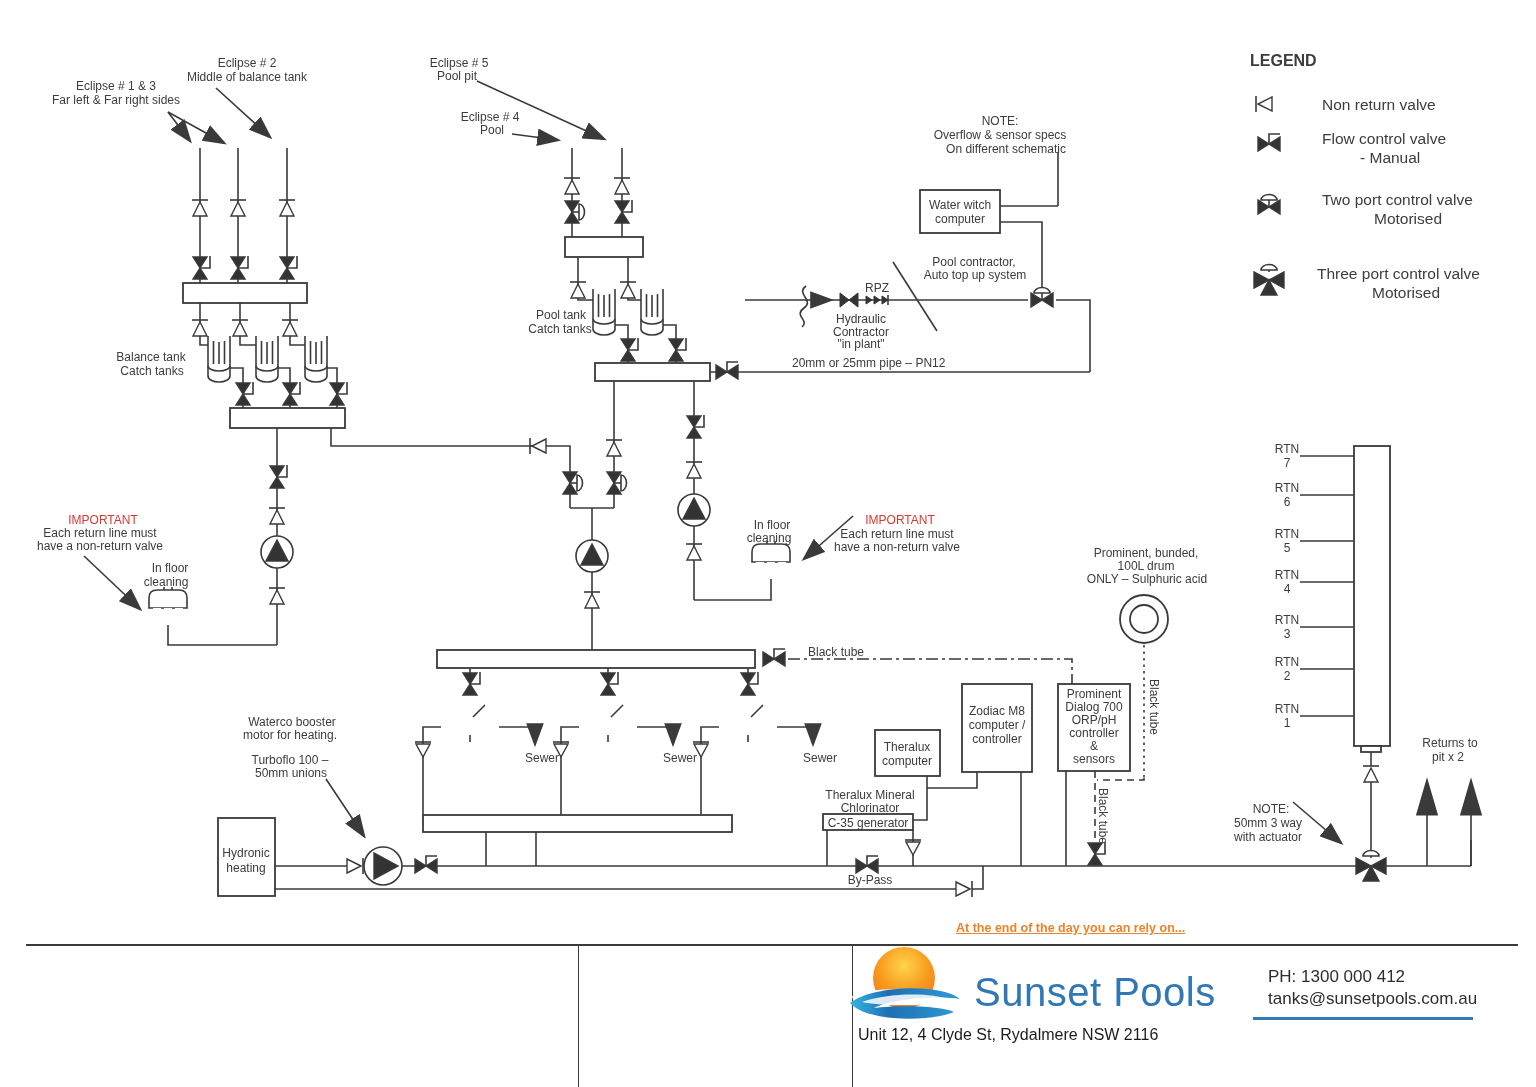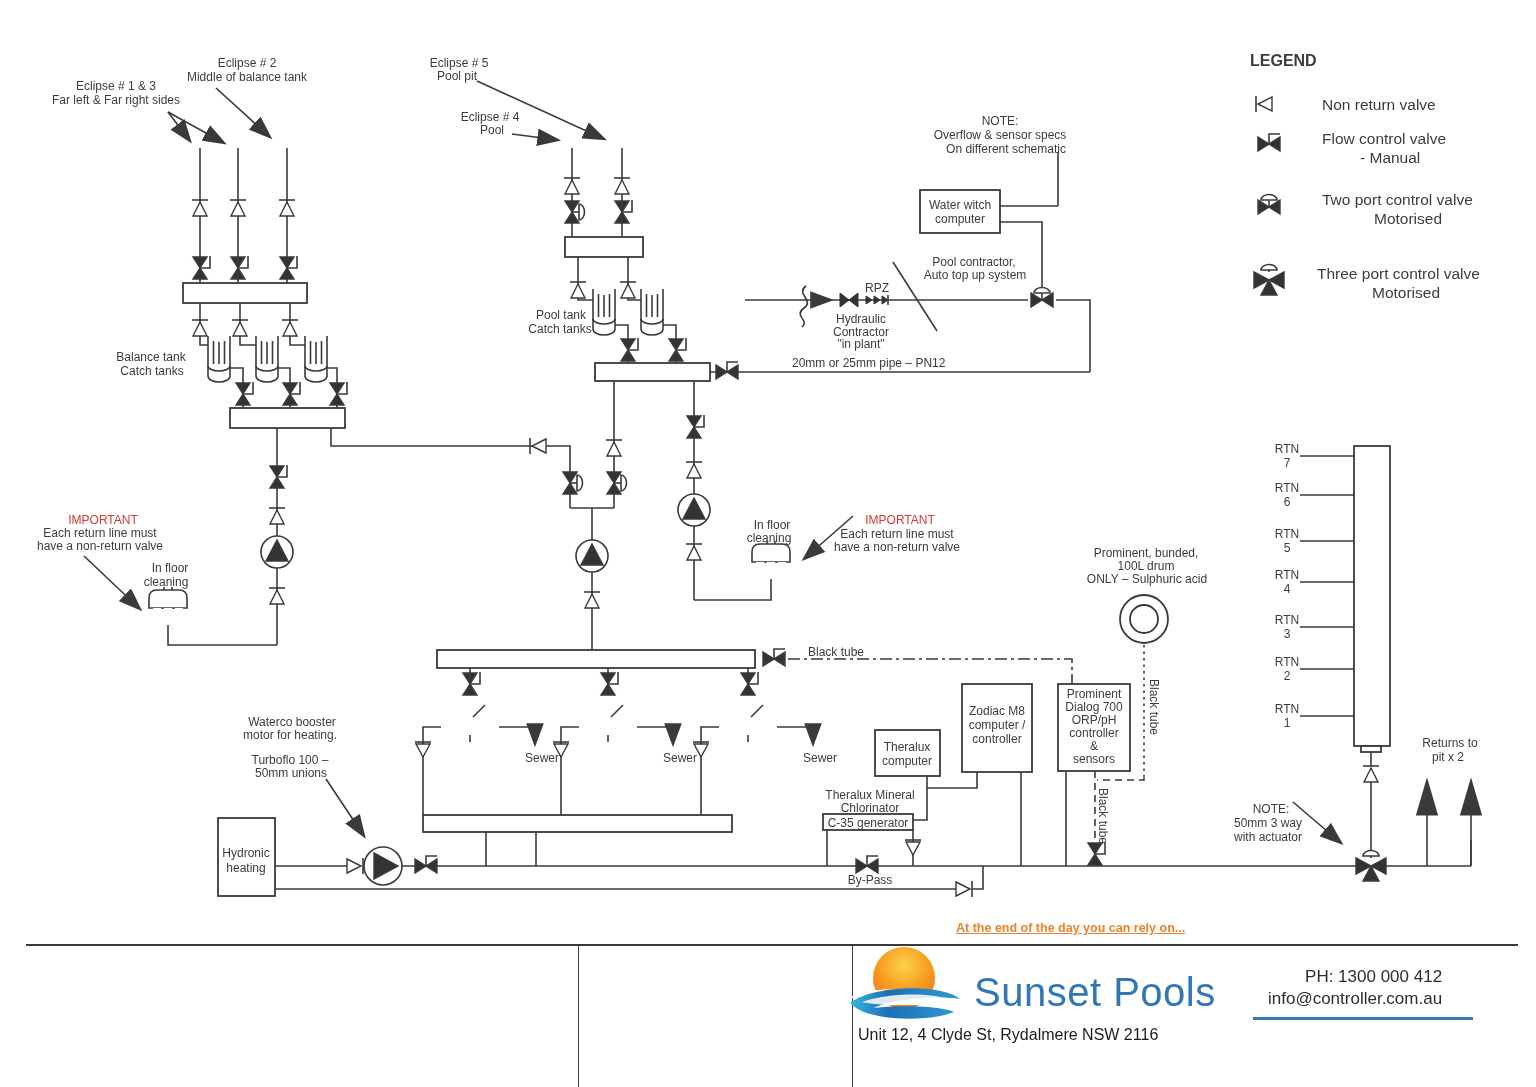--- a/index.html
+++ b/index.html
@@ -19,21 +19,21 @@
   text.tc{text-anchor:middle;}
   text.red{fill:#d6392e;}
   text.lg{font-size:15.5px;}
   text.lgt{font-size:16px;font-weight:bold;}
   
   .f-topline{position:absolute;left:26px;top:944px;width:1492px;border-top:2px solid #3a3a3a;}
   .f-div{position:absolute;top:945px;height:142px;border-left:1.6px solid #3a3a3a;}
   .tagline{position:absolute;left:956px;top:921px;width:260px;color:#e8842c;font-weight:bold;font-size:12.5px;text-decoration:underline;}
   .brand{position:absolute;left:950px;top:970px;color:#3177b5;font-size:40px;letter-spacing:.5px;margin-left:24px;}
   .address{position:absolute;left:858px;top:1026px;color:#1c1c1c;font-size:16px;}
-  .contact{position:absolute;left:1268px;top:966px;color:#2e2e2e;font-size:17px;line-height:22px;text-align:right;}
+  .contact{position:absolute;left:1268px;top:966px;color:#2e2e2e;font-size:17px;line-height:22px;}
   .blue-rule{position:absolute;left:1253px;top:1017px;width:220px;height:2.5px;background:#2f7cb8;}
   .logo{position:absolute;left:846px;top:945px;width:130px;height:85px;}
 </style>
 </head>
 <body>
 
 <div class="canvas">
 
 <svg class="diagram" width="1536" height="1087" viewBox="0 0 1536 1087">
   <defs>
@@ -436,17 +436,17 @@
   <ellipse cx="58" cy="52" rx="52" ry="8" fill="#fff"></ellipse>
   <path d="M4,58 C26,40 96,38 114,54 C92,50 44,54 28,63 C52,60 96,61 108,67 C84,77 20,77 4,58 Z" fill="url(#sw)"></path>
   <path d="M16,57 C40,48 86,47 103,55 C80,60 38,62 16,57 Z" fill="#fff" opacity="0.85"></path>
 </svg>
 
 <div class="tagline">At the end of the day you can rely on...</div>
 <div class="brand">Sunset Pools</div>
 <div class="address">Unit 12, 4 Clyde St, Rydalmere NSW 2116</div>
 <div class="contact">
   <div>PH: 1300 000 412</div>
-  <div>info@controller.com.au</div>
+  <div>tanks@sunsetpools.com.au</div>
 </div>
 <div class="blue-rule"></div>
 
 </div>
 
 </body></html>

